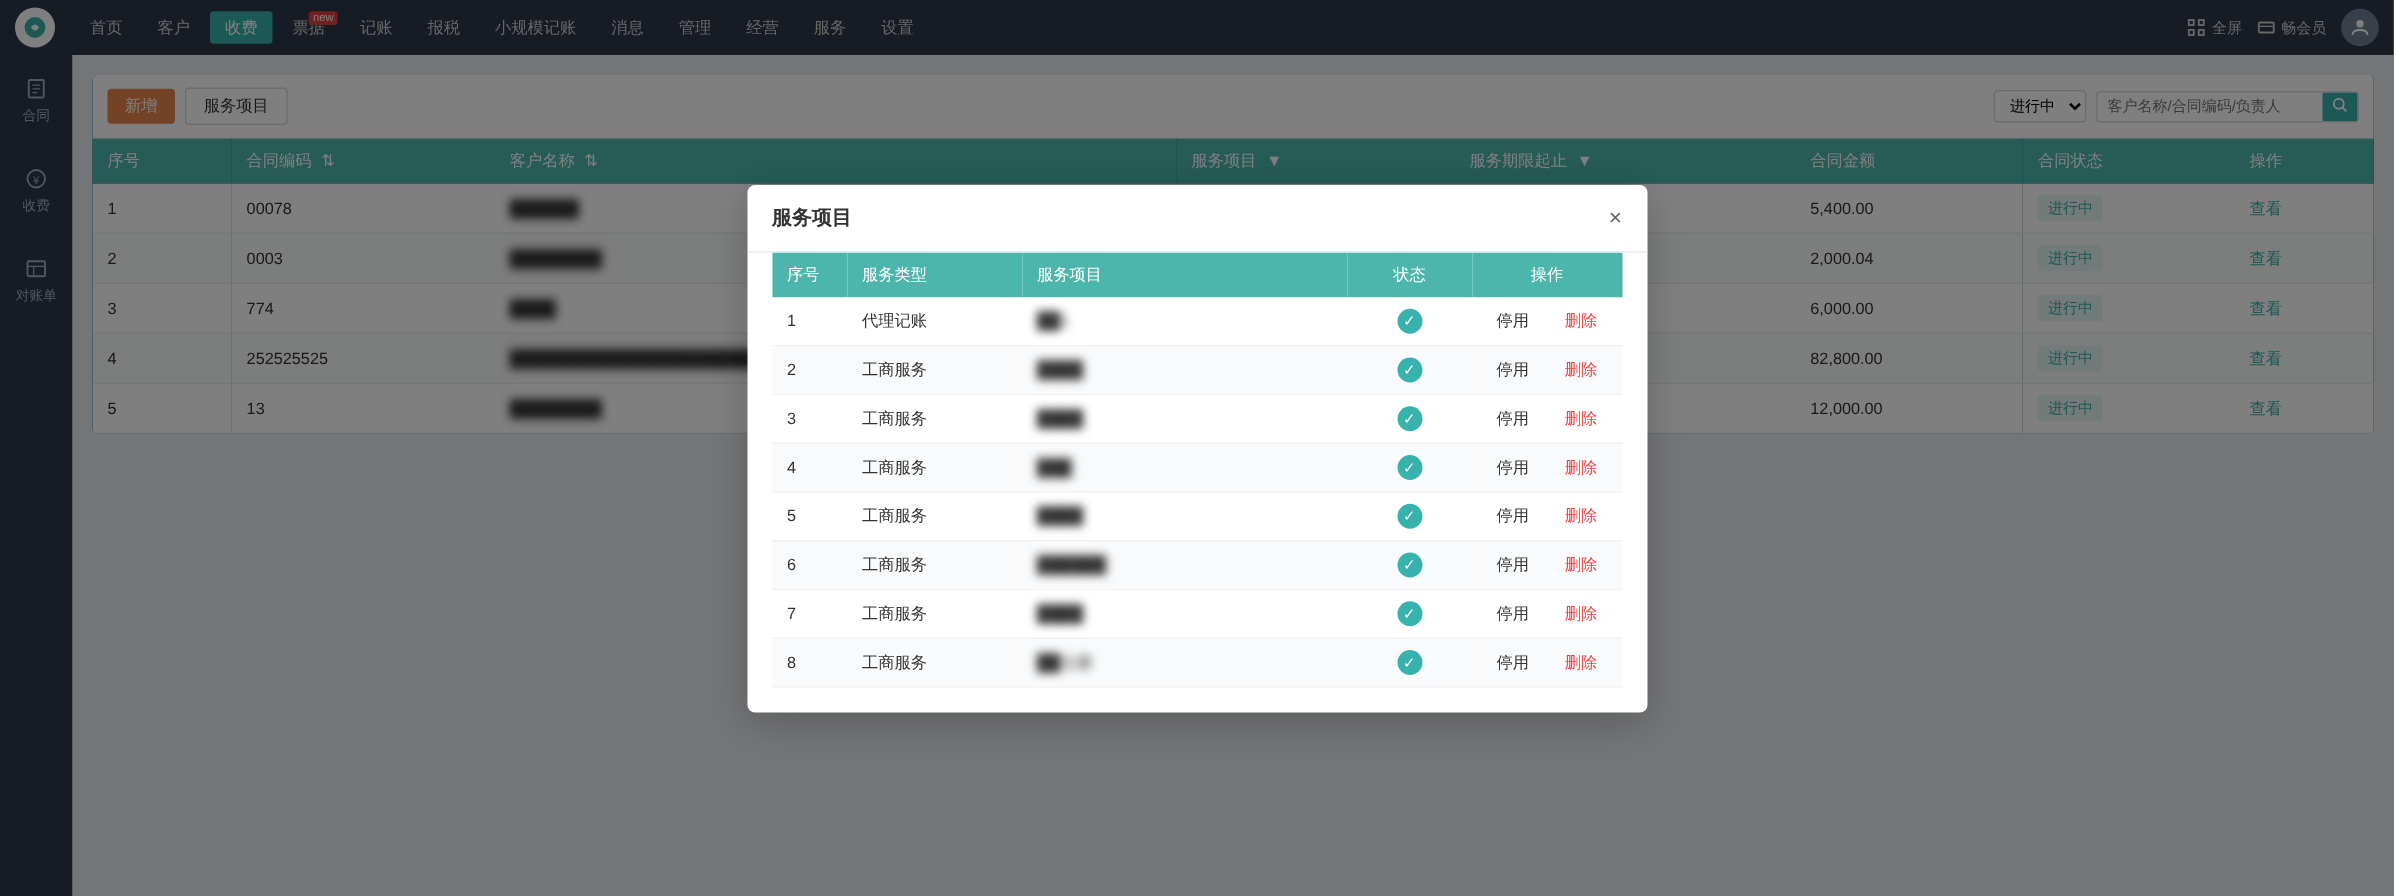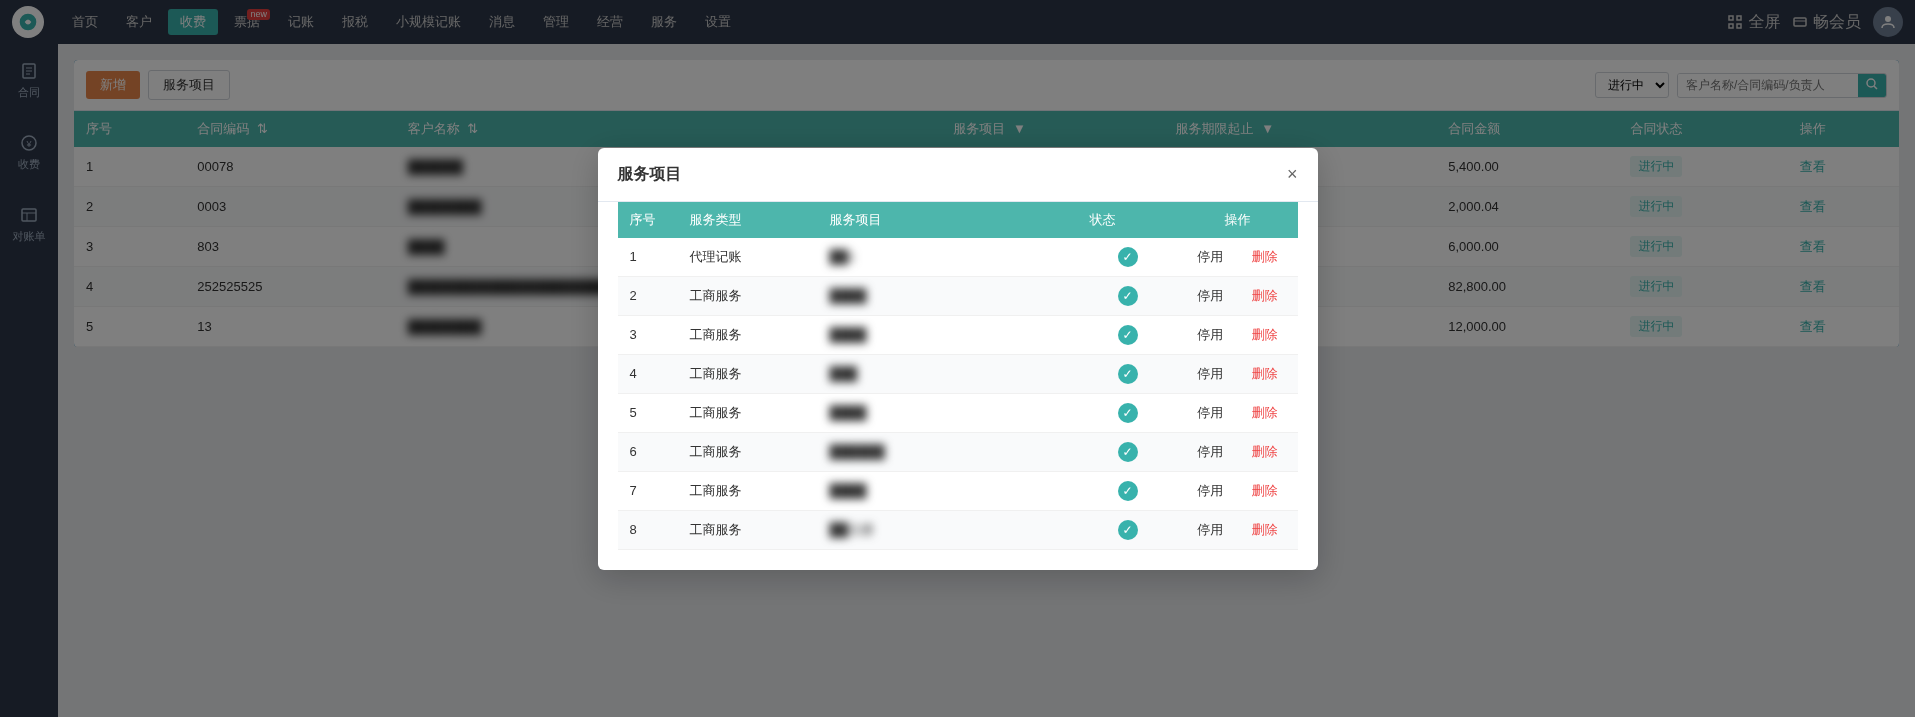--- a/index.html
+++ b/index.html
@@ -22,21 +22,21 @@
       padding: 4px 12px; color: #ccc; cursor: pointer; border-radius: 3px;
       font-size: 13px; position: relative; text-align: center;
     }
     .nav-item.active { background: #38b2ac; color: #fff; }
     .nav-item .new-badge {
       position: absolute; top: 0; right: 2px;
       background: #e53e3e; color: #fff; font-size: 9px;
       padding: 1px 3px; border-radius: 3px; line-height: 1;
     }
     .nav-right {
-      display: flex; align-items: center; gap: 12px; color: #ccc; font-size: 16px;
+      display: flex; align-items: center; gap: 12px; color: #ccc; font-size: 12px;
     }
     .nav-right .fullscreen, .nav-right .member { cursor: pointer; }
     .avatar {
       width: 30px; height: 30px; border-radius: 50%; background: #718096;
       display: flex; align-items: center; justify-content: center; color: #fff; cursor: pointer;
     }
 
     
     .layout { display: flex; height: calc(100vh - 44px); }
 
@@ -311,21 +311,21 @@
     <td>0003</td>
     <td><span class="blurred">████████</span></td>
     <td>小规模记账</td>
     <td>202305-202404</td>
     <td>2,000.04</td>
     <td><span class="status-badge status-active">进行中</span></td>
     <td><a class="action-link">查看</a></td>
   </tr>
             <tr>
     <td>3</td>
-    <td>803</td>
+    <td>774</td>
     <td><span class="blurred">████</span></td>
     <td>小规模记账</td>
     <td>202305-202404</td>
     <td>6,000.00</td>
     <td><span class="status-badge status-active">进行中</span></td>
     <td><a class="action-link">查看</a></td>
   </tr>
             <tr>
     <td>4</td>
     <td>252525525</td>
@@ -359,21 +359,21 @@
     <span class="modal-title">服务项目</span>
     <button class="modal-close">×</button>
   </div>
   <div class="modal-body">
     <table class="modal-table">
       <thead>
         <tr>
           <th style="width:60px">序号</th>
           <th style="width:140px">服务类型</th>
           <th>服务项目</th>
-          <th style="width:100px;">状态</th>
+          <th style="width:100px;text-align:center">状态</th>
           <th style="width:120px;text-align:center">操作</th>
         </tr>
       </thead>
       <tbody id="modal-tbody">
       <tr>
     <td>1</td>
     <td>代理记账</td>
     <td><span class="blurred">██1</span></td>
     <td style="text-align:center">
       <span class="check-icon">✓</span>

